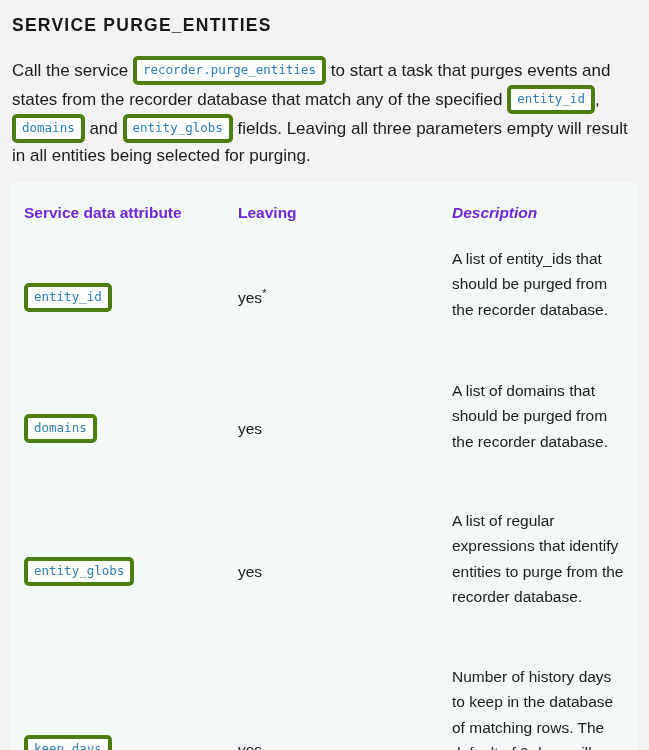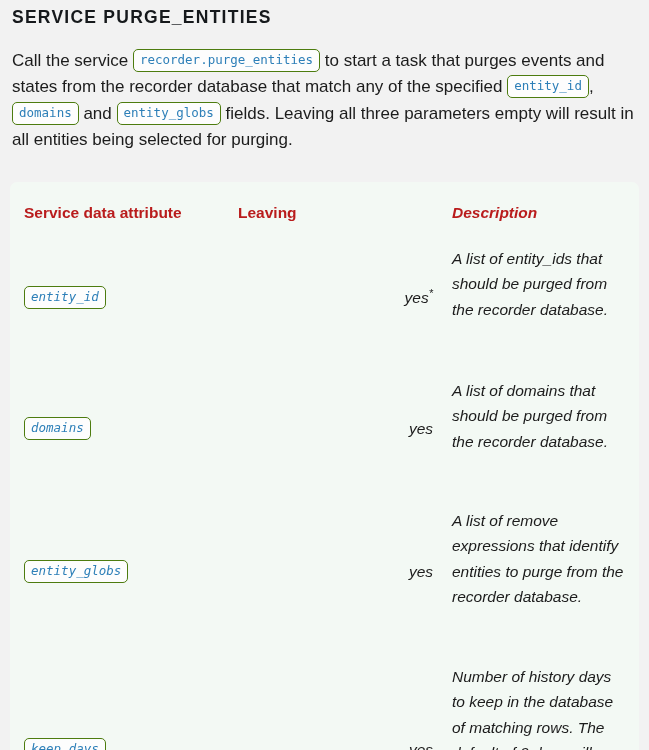--- a/index.html
+++ b/index.html
@@ -19,21 +19,21 @@
     width: 649px;
     height: 750px;
     box-sizing: border-box;
     padding: 0 10px;
     position: relative;
   }
 
   
   .doc-title {
     margin: 0;
-    padding: 6px 0 0 2px;
+    padding: 14px 0 0 2px;
     font-size: 17.5px;
     font-weight: bold;
     letter-spacing: 1.25px;
     text-transform: uppercase;
     color: #16191c;
     line-height: 1.35;
   }
 
   
   .intro {
@@ -45,21 +45,21 @@
   }
 
   
   .code {
     display: inline-block;
     font-family: "DejaVu Sans Mono", monospace;
     font-size: 12.5px;
     line-height: 16px;
     color: #2d7fb8;
     background: #fdfdfd;
-    border: 1px solid #4d7c0f;
+    border: 4px solid #4d7c0f;
     border-radius: 5px;
     padding: 2px 6px 3px 6px;
     vertical-align: 2px;
     white-space: nowrap;
   }
 
   
   .table-panel {
     position: absolute;
     left: 10px;
@@ -79,45 +79,43 @@
   }
 
   table.attrs col.c1 { width: 219px; }
   table.attrs col.c2 { width: 212px; }
   table.attrs col.c3 { width: 198px; }
 
   table.attrs th {
     text-align: left;
     font-size: 15.5px;
     font-weight: bold;
-    color: #b91c1c;
+    color: #6d28d9;
     padding: 20px 8px 8px 0;
     vertical-align: top;
     line-height: 1.4;
   }
   table.attrs th.h1 { padding-left: 14px; }
   table.attrs th.h2 { padding-left: 9px; }
   table.attrs th.h3 { padding-left: 11px; font-style: italic; }
 
   table.attrs td {
     font-size: 15.5px;
     color: #1c1c1c;
     line-height: 25.5px;
     padding: 0 8px 0 0;
     vertical-align: middle;
-    font-style: italic;
   }
   table.attrs td.cell-attr {
     padding-left: 14px;
     vertical-align: middle;
   }
   table.attrs td.cell-opt {
     padding-left: 9px;
     vertical-align: middle;
-    text-align: right;
   }
   table.attrs td.cell-desc {
     padding-left: 11px;
     padding-right: 14px;
     vertical-align: top;
     padding-top: 14px;
     padding-bottom: 14px;
   }
 
   tr.row-1 td { height: 104px; }
@@ -171,21 +169,21 @@
           </td>
           <td class="cell-opt"><span>yes</span><span class="sup-star"></span></td>
           <td class="cell-desc">A list of domains that should be purged from the recorder database.</td>
         </tr>
 
         <tr class="row-3">
           <td class="cell-attr">
             <code class="code">entity_globs</code>
           </td>
           <td class="cell-opt"><span>yes</span><span class="sup-star"></span></td>
-          <td class="cell-desc">A list of remove expressions that identify entities to purge from the recorder database.</td>
+          <td class="cell-desc">A list of regular expressions that identify entities to purge from the recorder database.</td>
         </tr>
 
         <tr class="row-4">
           <td class="cell-attr">
             <code class="code">keep_days</code>
           </td>
           <td class="cell-opt"><span>yes</span><span class="sup-star"></span></td>
           <td class="cell-desc">Number of history days to keep in the database of matching rows. The default of 0 days will remove all matching rows.</td>
         </tr>
 

